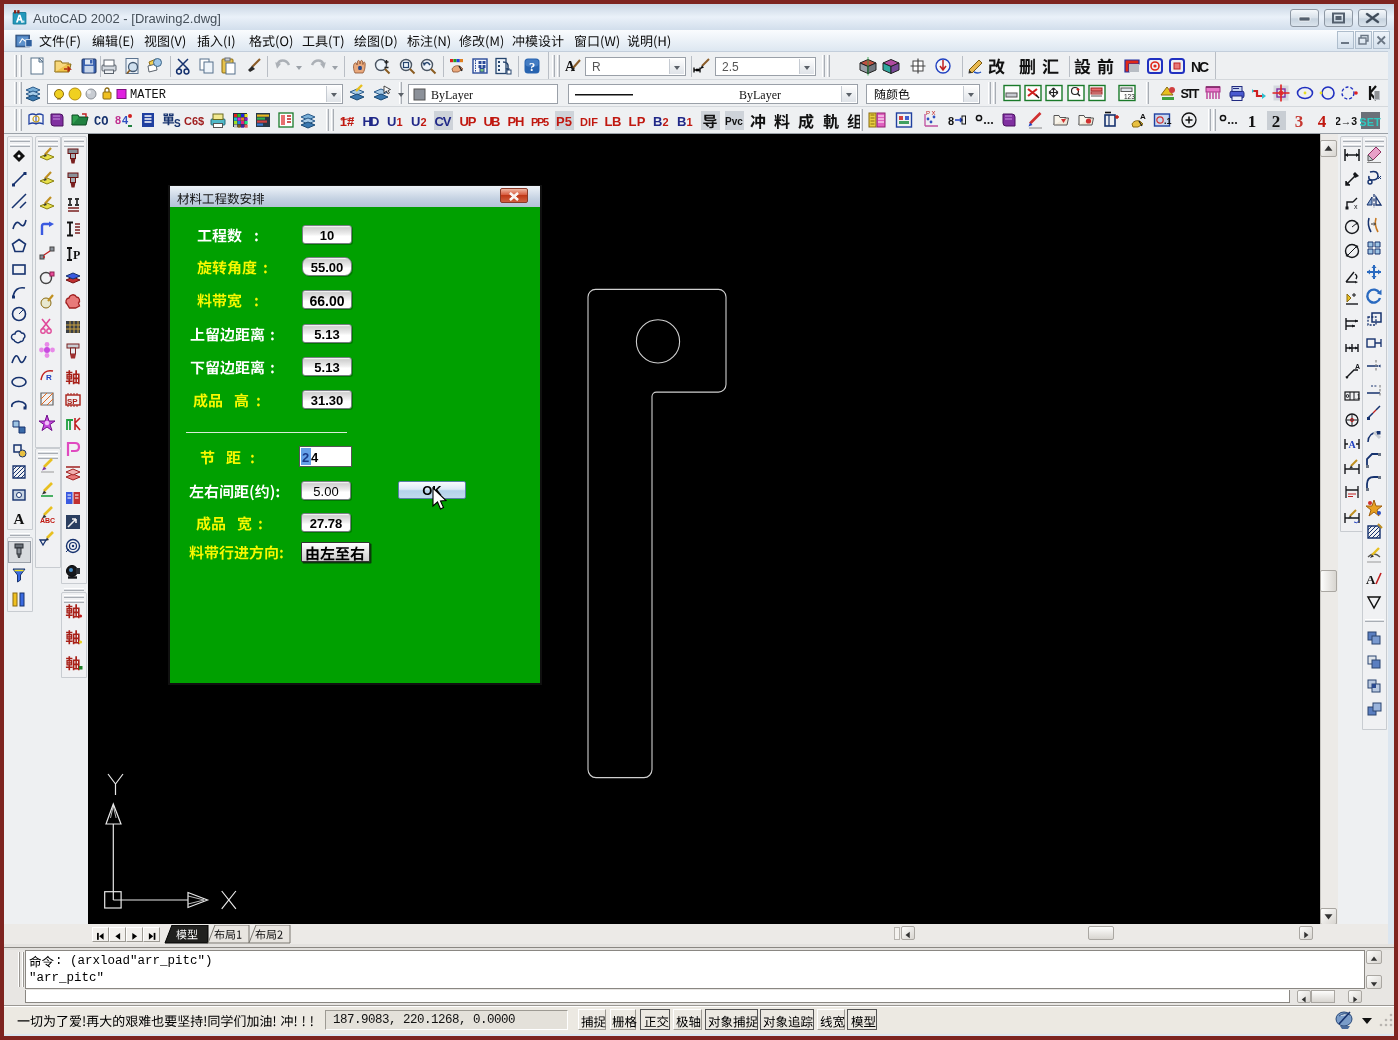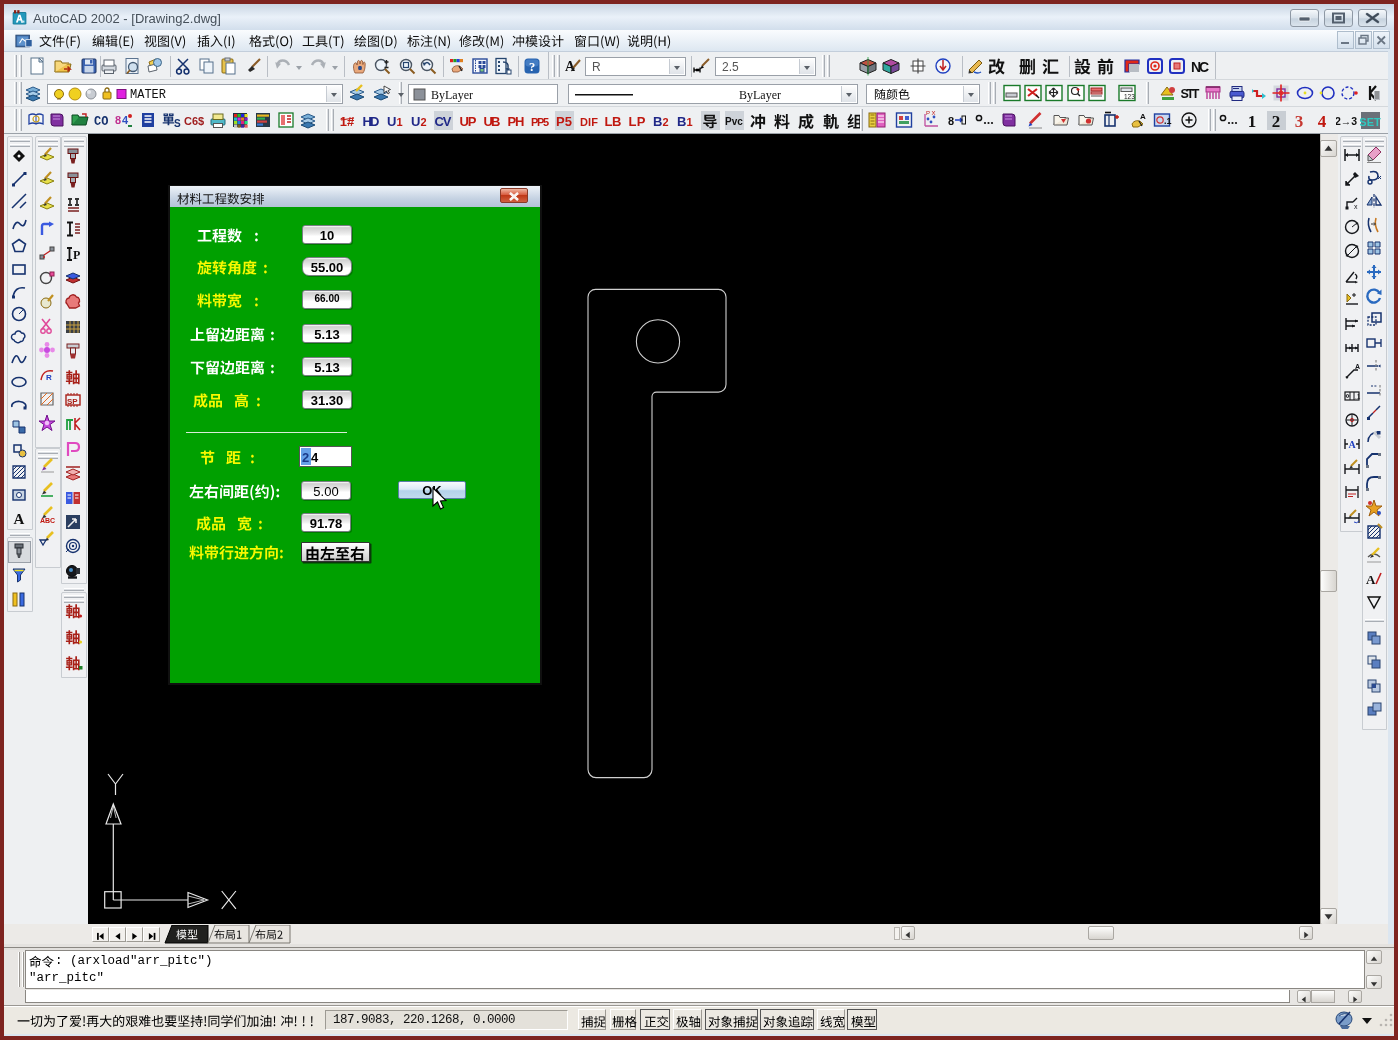--- a/index.html
+++ b/index.html
@@ -1318,21 +1318,21 @@
 <div class="abs" style="left:302px;top:257px;width:50px;height:19px;border:1px solid #7a7f85;border-radius:7px;background:linear-gradient(#ffffff,#cfcfcf 10%,#efefef 48%,#ffffff 60%);box-shadow:1px 1px 0 rgba(0,60,0,0.4)">
     <div style="position:absolute;left:0;right:0;top:1.5px;text-align:center;font-weight:bold;font-size:13px;color:#000">55.00</div>
   </div>
 <svg style="position:absolute;left:197px;top:288.75px;overflow:visible" width="49" height="22">
     <path d="M0.6 -11.5C0.9 -10.4 1.2 -9 1.2 -8L2.6 -8.4C2.5 -9.3 2.2 -10.7 1.8 -11.8ZM5.5 -11.9C5.3 -10.9 5 -9.3 4.7 -8.4L5.8 -8.1C6.2 -8.9 6.6 -10.4 7 -11.6ZM7.5 -10.7C8.4 -10.2 9.4 -9.3 9.9 -8.8L10.8 -10.1C10.3 -10.7 9.3 -11.4 8.4 -11.9ZM6.9 -6.9C7.7 -6.4 8.8 -5.6 9.3 -5L10.2 -6.5C9.7 -7 8.6 -7.8 7.7 -8.2ZM0.6 -7.7V-6.1H2.3C1.8 -4.7 1.1 -3.1 0.3 -2.2C0.6 -1.7 1 -0.9 1.1 -0.3C1.8 -1.2 2.4 -2.6 2.9 -4.1V1.3H4.5V-4C4.9 -3.3 5.4 -2.5 5.6 -2L6.7 -3.4C6.4 -3.9 4.9 -5.5 4.5 -6V-6.1H6.7V-7.7H4.5V-12.7H2.9V-7.7ZM6.7 -3.4 7 -1.7 11.2 -2.4V1.3H12.9V-2.7L14.7 -3.1L14.4 -4.7L12.9 -4.5V-12.8H11.2V-4.2Z M16 -7.8V-4.5H17.6V0H19.4V-3.5H21.5V1.3H23.4V-3.5H25.9V-1.7C25.9 -1.5 25.9 -1.5 25.7 -1.5C25.5 -1.5 24.9 -1.5 24.3 -1.5C24.6 -1.1 24.8 -0.4 24.9 0.1C25.8 0.1 26.5 0 27.1 -0.2C27.6 -0.5 27.8 -0.9 27.8 -1.7V-4.5H29V-7.8ZM21.5 -5H17.8V-6.3H21.5ZM23.4 -5V-6.3H27.2V-5ZM25.3 -12.7V-11.2H23.4V-12.7H21.6V-11.2H19.8V-12.7H18V-11.2H15.7V-9.7H18V-8.4H19.8V-9.7H21.6V-8.4H23.4V-9.7H25.3V-8.4H27.1V-9.7H29.3V-11.2H27.1V-12.7Z M32.7 -6.4V-1.6H34.5V-4.9H40.4V-1.8H42.3V-6.4ZM36.1 -12.4 36.5 -11.5H31V-8.3H32.7V-7.5H34.6V-6.8H36.5V-7.5H38.6V-6.8H40.4V-7.5H42.3V-8.3H44V-11.5H38.7C38.5 -12 38.3 -12.5 38.1 -12.9ZM38.6 -9.6V-8.9H36.5V-9.6H34.6V-8.9H32.7V-10H42.2V-8.9H40.4V-9.6ZM36.1 -4.4V-3.3C36.1 -2.2 35.7 -0.9 30.5 0C30.9 0.4 31.5 1.1 31.7 1.5C35.3 0.7 36.9 -0.4 37.6 -1.5V-0.8C37.6 0.7 38.1 1.2 40 1.2C40.4 1.2 41.9 1.2 42.3 1.2C43.9 1.2 44.3 0.6 44.5 -1.6C44.1 -1.7 43.3 -1.9 43 -2.2C42.9 -0.6 42.8 -0.3 42.2 -0.3C41.8 -0.3 40.5 -0.3 40.2 -0.3C39.6 -0.3 39.5 -0.4 39.5 -0.8V-2.9H38.1L38.1 -3.2V-4.4Z" fill="#f8f800" transform="translate(0,17.25)"></path>
   </svg>
 <svg style="position:absolute;left:254px;top:288.75px;overflow:visible" width="8" height="22">
     <path d="M2.4 -5.5C3.2 -5.5 3.8 -6.1 3.8 -6.9C3.8 -7.7 3.2 -8.4 2.4 -8.4C1.6 -8.4 1.1 -7.7 1.1 -6.9C1.1 -6.1 1.6 -5.5 2.4 -5.5ZM2.4 0.2C3.2 0.2 3.8 -0.4 3.8 -1.2C3.8 -2.1 3.2 -2.7 2.4 -2.7C1.6 -2.7 1.1 -2.1 1.1 -1.2C1.1 -0.4 1.6 0.2 2.4 0.2Z" fill="#f8f800" transform="translate(0,17.25)"></path>
   </svg>
 <div class="abs" style="left:302px;top:290px;width:50px;height:19px;border:1px solid #7a7f85;border-radius:3px;background:linear-gradient(#ffffff,#cfcfcf 10%,#efefef 48%,#ffffff 60%);box-shadow:1px 1px 0 rgba(0,60,0,0.4)">
-    <div style="position:absolute;left:0;right:0;top:1.5px;text-align:center;font-weight:bold;font-size:10px;color:#000">66.00</div>
+    <div style="position:absolute;left:0;right:0;top:1.5px;text-align:center;font-weight:bold;font-size:14px;color:#000">66.00</div>
   </div>
 <svg style="position:absolute;left:190px;top:322.75px;overflow:visible" width="79" height="22">
     <path d="M6 -12.6V-1.2H0.6V0.6H14.4V-1.2H8V-6.4H13.3V-8.2H8V-12.6Z M19.2 -1.6H21.7V-0.6H19.2ZM19.2 -2.9V-3.8H21.7V-2.9ZM25.9 -1.6V-0.6H23.4V-1.6ZM25.9 -2.9H23.4V-3.8H25.9ZM17.4 -5.2V1.3H19.2V0.9H25.9V1.3H27.8V-5.2ZM16.9 -5.7C17.2 -5.9 17.7 -6.1 20.5 -6.8C20.6 -6.6 20.7 -6.3 20.7 -6.1L21.8 -6.6C22.1 -6.2 22.4 -5.8 22.5 -5.5C24.7 -6.6 25.4 -8.3 25.6 -10.5H27.2C27.1 -8.5 27 -7.7 26.8 -7.5C26.7 -7.3 26.5 -7.3 26.3 -7.3C26.1 -7.3 25.6 -7.3 25 -7.3C25.3 -6.9 25.5 -6.3 25.5 -5.8C26.2 -5.8 26.8 -5.8 27.2 -5.8C27.7 -5.9 28 -6 28.3 -6.4C28.7 -6.9 28.8 -8.2 29 -11.4C29 -11.6 29 -12 29 -12H22.5V-10.5H23.9C23.8 -9.1 23.4 -8 22.2 -7.2C21.9 -8.1 21.3 -9.3 20.7 -10.2L19.2 -9.6C19.5 -9.2 19.7 -8.7 19.9 -8.3L18.4 -7.9V-10.5C19.6 -10.8 20.9 -11.1 22 -11.5L20.8 -12.8C19.8 -12.4 18.1 -11.9 16.6 -11.6V-8.6C16.6 -7.8 16.3 -7.2 15.9 -7C16.2 -6.7 16.7 -6.1 16.9 -5.7Z M31.1 -11.7C31.8 -10.9 32.8 -9.8 33.2 -9L34.7 -10.2C34.2 -10.9 33.2 -11.9 32.5 -12.7ZM38 -12.6C38 -11.8 38 -11 37.9 -10.2H35.1V-8.5H37.8C37.5 -6.1 36.8 -3.9 34.6 -2.5C35.1 -2.2 35.6 -1.6 35.9 -1.2C38.4 -2.9 39.3 -5.5 39.7 -8.5H42.2C42.1 -5.1 41.9 -3.6 41.6 -3.3C41.4 -3.1 41.3 -3.1 41 -3.1C40.6 -3.1 39.8 -3.1 39 -3.1C39.3 -2.6 39.6 -1.8 39.6 -1.3C40.5 -1.3 41.3 -1.3 41.8 -1.3C42.4 -1.4 42.8 -1.6 43.2 -2.1C43.7 -2.7 43.9 -4.6 44 -9.5C44 -9.7 44 -10.2 44 -10.2H39.8C39.9 -11 39.9 -11.8 39.9 -12.6ZM34 -7.8H30.5V-6H32.2V-2C31.6 -1.7 30.8 -1.1 30.1 -0.3L31.5 1.5C32 0.6 32.6 -0.5 33.1 -0.5C33.4 -0.5 33.9 0 34.6 0.4C35.8 1 37 1.2 39 1.2C40.6 1.2 43.1 1.1 44.2 1.1C44.2 0.5 44.5 -0.4 44.8 -1C43.2 -0.7 40.7 -0.6 39.1 -0.6C37.4 -0.6 35.9 -0.7 34.9 -1.3C34.5 -1.5 34.3 -1.7 34 -1.8Z M47.6 -10.7H49.8V-8.7H47.6ZM53.9 -6.9H56.9V-4.6H53.9ZM59.3 -12.1H52V0.8H59.5V-1H53.9V-2.9H58.5V-8.6H53.9V-10.3H59.3ZM45.3 -0.8 45.7 0.9C47.4 0.4 49.6 -0.3 51.7 -0.9L51.5 -2.4L49.8 -1.9V-3.9H51.5V-5.5H49.8V-7.2H51.4V-12.2H46.1V-7.2H48.2V-1.5L47.5 -1.3V-5.9H46V-1Z M66.1 -12.4 66.5 -11.5H60.9V-10H69.3C68.9 -9.7 68.3 -9.3 67.7 -9L65.5 -10L64.8 -9.2L66.4 -8.4C65.8 -8.1 65.1 -7.9 64.5 -7.7C64.7 -7.5 65.1 -7 65.3 -6.8H64.2V-9.6H62.4V-5.4H66.5L66.2 -4.6H61.4V1.3H63.2V-3.1H65.2C65.1 -2.9 65 -2.7 64.9 -2.5C64.5 -2.1 64.2 -1.8 63.9 -1.7C64.1 -1.2 64.4 -0.4 64.5 -0C64.9 -0.2 65.5 -0.3 69.8 -0.8L70.2 -0.2L71.4 -1C71 -1.6 70.3 -2.4 69.7 -3.1H71.9V-0.3C71.9 -0 71.8 0 71.6 0C71.3 0 70.3 0 69.6 0C69.8 0.4 70 0.9 70.2 1.3C71.4 1.3 72.2 1.3 72.8 1.1C73.5 0.9 73.7 0.6 73.7 -0.2V-4.6H68.1L68.5 -5.4H72.7V-9.6H70.9V-6.8H65.4C66.1 -7 66.9 -7.4 67.7 -7.8C68.5 -7.4 69.3 -7 69.8 -6.8L70.5 -7.7C70.1 -7.9 69.5 -8.2 68.9 -8.5C69.4 -8.8 70 -9.2 70.4 -9.5L69.4 -10H74.2V-11.5H68.3C68.2 -12 67.9 -12.5 67.7 -12.9ZM68.4 -2.7 68.9 -2.1 66.2 -1.8C66.5 -2.2 66.8 -2.6 67.2 -3.1H69Z" fill="#ffffff" transform="translate(0,17.25)"></path>
   </svg>
 <svg style="position:absolute;left:270px;top:322.75px;overflow:visible" width="8" height="22">
     <path d="M2.4 -5.5C3.2 -5.5 3.8 -6.1 3.8 -6.9C3.8 -7.7 3.2 -8.4 2.4 -8.4C1.6 -8.4 1.1 -7.7 1.1 -6.9C1.1 -6.1 1.6 -5.5 2.4 -5.5ZM2.4 0.2C3.2 0.2 3.8 -0.4 3.8 -1.2C3.8 -2.1 3.2 -2.7 2.4 -2.7C1.6 -2.7 1.1 -2.1 1.1 -1.2C1.1 -0.4 1.6 0.2 2.4 0.2Z" fill="#ffffff" transform="translate(0,17.25)"></path>
   </svg>
 <div class="abs" style="left:302px;top:324px;width:50px;height:19px;border:1px solid #7a7f85;border-radius:3px;background:linear-gradient(#ffffff,#cfcfcf 10%,#efefef 48%,#ffffff 60%);box-shadow:1px 1px 0 rgba(0,60,0,0.4)">
     <div style="position:absolute;left:0;right:0;top:1.5px;text-align:center;font-weight:bold;font-size:13px;color:#000">5.13</div>
   </div>
@@ -1387,21 +1387,21 @@
 <svg style="position:absolute;left:196px;top:511.75px;overflow:visible" width="34" height="22">
     <path d="M7.7 -12.7C7.7 -12 7.7 -11.2 7.8 -10.5H1.6V-6.1C1.6 -4.1 1.5 -1.5 0.4 0.3C0.8 0.5 1.6 1.2 1.9 1.5C3.1 -0.3 3.5 -3.3 3.5 -5.5H5.5C5.4 -3.6 5.4 -2.8 5.2 -2.6C5.1 -2.5 5 -2.4 4.8 -2.4C4.5 -2.4 4 -2.5 3.5 -2.5C3.7 -2.1 3.9 -1.3 4 -0.8C4.7 -0.8 5.3 -0.8 5.7 -0.9C6.1 -1 6.5 -1.1 6.8 -1.5C7.1 -1.9 7.2 -3.3 7.2 -6.4C7.2 -6.6 7.2 -7.1 7.2 -7.1H3.5V-8.7H7.9C8.1 -6.5 8.4 -4.3 8.9 -2.6C8.1 -1.6 7 -0.8 5.8 -0.2C6.2 0.1 6.9 0.9 7.2 1.3C8.1 0.7 8.9 0 9.7 -0.8C10.3 0.5 11.2 1.2 12.3 1.2C13.7 1.2 14.2 0.6 14.5 -2.2C14.1 -2.4 13.4 -2.8 13 -3.2C12.9 -1.3 12.8 -0.6 12.4 -0.6C11.9 -0.6 11.4 -1.2 11 -2.3C12.1 -3.8 13 -5.5 13.6 -7.5L11.8 -7.9C11.4 -6.7 10.9 -5.6 10.3 -4.6C10.1 -5.8 9.9 -7.2 9.7 -8.7H14.4V-10.5H12.8L13.6 -11.3C13 -11.8 11.9 -12.4 11.1 -12.9L10 -11.8C10.6 -11.4 11.4 -10.9 11.9 -10.5H9.6C9.6 -11.2 9.6 -12 9.6 -12.7Z M19.9 -10.4H25.1V-8.4H19.9ZM18.1 -12.2V-6.7H27V-12.2ZM16.1 -5.4V1.3H17.8V0.6H20V1.3H21.8V-5.4ZM17.8 -1.1V-3.7H20V-1.1ZM23.1 -5.4V1.3H24.8V0.6H27.2V1.3H29V-5.4ZM24.8 -1.1V-3.7H27.2V-1.1Z" fill="#f8f800" transform="translate(0,17.25)"></path>
   </svg>
 <svg style="position:absolute;left:237px;top:511.75px;overflow:visible" width="19" height="22">
     <path d="M2.7 -6.4V-1.6H4.5V-4.9H10.4V-1.8H12.3V-6.4ZM6.1 -12.4 6.5 -11.5H1V-8.3H2.7V-7.5H4.6V-6.8H6.5V-7.5H8.6V-6.8H10.4V-7.5H12.3V-8.3H14V-11.5H8.7C8.5 -12 8.3 -12.5 8.1 -12.9ZM8.6 -9.6V-8.9H6.5V-9.6H4.6V-8.9H2.7V-10H12.2V-8.9H10.4V-9.6ZM6.1 -4.4V-3.3C6.1 -2.2 5.7 -0.9 0.5 0C0.9 0.4 1.5 1.1 1.7 1.5C5.3 0.7 6.9 -0.4 7.6 -1.5V-0.8C7.6 0.7 8.1 1.2 10 1.2C10.4 1.2 11.9 1.2 12.3 1.2C13.9 1.2 14.3 0.6 14.5 -1.6C14.1 -1.7 13.3 -1.9 13 -2.2C12.9 -0.6 12.8 -0.3 12.2 -0.3C11.8 -0.3 10.5 -0.3 10.2 -0.3C9.6 -0.3 9.4 -0.4 9.4 -0.8V-2.9H8.1L8.1 -3.2V-4.4Z" fill="#f8f800" transform="translate(0,17.25)"></path>
   </svg>
 <svg style="position:absolute;left:258px;top:511.75px;overflow:visible" width="8" height="22">
     <path d="M2.4 -5.5C3.2 -5.5 3.8 -6.1 3.8 -6.9C3.8 -7.7 3.2 -8.4 2.4 -8.4C1.6 -8.4 1.1 -7.7 1.1 -6.9C1.1 -6.1 1.6 -5.5 2.4 -5.5ZM2.4 0.2C3.2 0.2 3.8 -0.4 3.8 -1.2C3.8 -2.1 3.2 -2.7 2.4 -2.7C1.6 -2.7 1.1 -2.1 1.1 -1.2C1.1 -0.4 1.6 0.2 2.4 0.2Z" fill="#f8f800" transform="translate(0,17.25)"></path>
   </svg>
 <div class="abs" style="left:301px;top:513px;width:50px;height:19px;border:1px solid #7a7f85;border-radius:3px;background:linear-gradient(#ffffff,#cfcfcf 10%,#efefef 48%,#ffffff 60%);box-shadow:1px 1px 0 rgba(0,60,0,0.4)">
-    <div style="position:absolute;left:0;right:0;top:1.5px;text-align:center;font-weight:bold;font-size:13px;color:#000">91.78</div>
+    <div style="position:absolute;left:0;right:0;top:1.5px;text-align:center;font-weight:bold;font-size:13px;color:#000">27.78</div>
   </div>
 <svg style="position:absolute;left:189px;top:540.75px;overflow:visible" width="98" height="22">
     <path d="M0.6 -11.5C0.9 -10.4 1.2 -9 1.2 -8L2.6 -8.4C2.5 -9.3 2.2 -10.7 1.8 -11.8ZM5.5 -11.9C5.3 -10.9 5 -9.3 4.7 -8.4L5.8 -8.1C6.2 -8.9 6.6 -10.4 7 -11.6ZM7.5 -10.7C8.4 -10.2 9.4 -9.3 9.9 -8.8L10.8 -10.1C10.3 -10.7 9.3 -11.4 8.4 -11.9ZM6.9 -6.9C7.7 -6.4 8.8 -5.6 9.3 -5L10.2 -6.5C9.7 -7 8.6 -7.8 7.7 -8.2ZM0.6 -7.7V-6.1H2.3C1.8 -4.7 1.1 -3.1 0.3 -2.2C0.6 -1.7 1 -0.9 1.1 -0.3C1.8 -1.2 2.4 -2.6 2.9 -4.1V1.3H4.5V-4C4.9 -3.3 5.4 -2.5 5.6 -2L6.7 -3.4C6.4 -3.9 4.9 -5.5 4.5 -6V-6.1H6.7V-7.7H4.5V-12.7H2.9V-7.7ZM6.7 -3.4 7 -1.7 11.2 -2.4V1.3H12.9V-2.7L14.7 -3.1L14.4 -4.7L12.9 -4.5V-12.8H11.2V-4.2Z M16 -7.8V-4.5H17.6V0H19.4V-3.5H21.5V1.3H23.4V-3.5H25.9V-1.7C25.9 -1.5 25.9 -1.5 25.7 -1.5C25.5 -1.5 24.9 -1.5 24.3 -1.5C24.6 -1.1 24.8 -0.4 24.9 0.1C25.8 0.1 26.5 0 27.1 -0.2C27.6 -0.5 27.8 -0.9 27.8 -1.7V-4.5H29V-7.8ZM21.5 -5H17.8V-6.3H21.5ZM23.4 -5V-6.3H27.2V-5ZM25.3 -12.7V-11.2H23.4V-12.7H21.6V-11.2H19.8V-12.7H18V-11.2H15.7V-9.7H18V-8.4H19.8V-9.7H21.6V-8.4H23.4V-9.7H25.3V-8.4H27.1V-9.7H29.3V-11.2H27.1V-12.7Z M36.7 -11.9V-10.2H44V-11.9ZM33.8 -12.8C33.1 -11.7 31.6 -10.3 30.4 -9.5C30.7 -9.2 31.2 -8.5 31.4 -8.1C32.8 -9.1 34.5 -10.6 35.5 -12ZM36.1 -7.7V-6H40.5V-0.8C40.5 -0.6 40.4 -0.5 40.1 -0.5C39.9 -0.5 38.9 -0.5 38 -0.5C38.2 0 38.5 0.8 38.6 1.3C39.9 1.3 40.9 1.3 41.5 1C42.2 0.7 42.3 0.2 42.3 -0.7V-6H44.4V-7.7ZM34.4 -9.5C33.4 -7.8 31.8 -6 30.2 -5C30.6 -4.6 31.2 -3.8 31.5 -3.4C31.9 -3.7 32.3 -4.1 32.7 -4.5V1.4H34.5V-6.5C35.1 -7.3 35.6 -8.1 36.1 -8.8Z M45.9 -11.5C46.7 -10.7 47.7 -9.6 48.2 -8.9L49.6 -10C49.1 -10.7 48 -11.8 47.2 -12.5ZM55.5 -12.3V-10.2H53.8V-12.3H52V-10.2H50.1V-8.4H52V-7.5C52 -7.1 52 -6.7 52 -6.3H50V-4.6H51.7C51.4 -3.8 51 -2.9 50.2 -2.3C50.5 -2 51.3 -1.4 51.5 -1C52.6 -1.9 53.2 -3.3 53.5 -4.6H55.5V-1.2H57.3V-4.6H59.3V-6.3H57.3V-8.4H59V-10.2H57.3V-12.3ZM53.8 -8.4H55.5V-6.3H53.7C53.7 -6.7 53.8 -7.1 53.8 -7.5ZM49.2 -7.3H45.6V-5.6H47.4V-1.9C46.8 -1.7 46 -1.1 45.3 -0.4L46.5 1.3C47.1 0.4 47.7 -0.6 48.2 -0.6C48.5 -0.6 49 -0.1 49.7 0.3C50.8 0.9 52.1 1.1 54 1.1C55.6 1.1 58 1 59.1 0.9C59.1 0.4 59.4 -0.5 59.6 -1C58.1 -0.8 55.7 -0.6 54.1 -0.6C52.4 -0.6 51 -0.7 50 -1.3C49.7 -1.5 49.4 -1.6 49.2 -1.8Z M66.2 -12.3C66.5 -11.7 66.9 -10.9 67.1 -10.3H60.8V-8.6H64.6C64.4 -5.4 64.2 -2 60.5 -0.1C61 0.3 61.6 0.9 61.8 1.4C64.6 -0.1 65.7 -2.5 66.2 -5H70.9C70.7 -2.3 70.5 -1 70 -0.7C69.8 -0.5 69.6 -0.5 69.3 -0.5C68.9 -0.5 67.8 -0.5 66.8 -0.6C67.1 -0.1 67.4 0.6 67.4 1.2C68.4 1.2 69.4 1.2 70 1.2C70.7 1.1 71.2 0.9 71.6 0.4C72.3 -0.2 72.6 -1.9 72.9 -6C72.9 -6.2 72.9 -6.8 72.9 -6.8H66.5C66.5 -7.4 66.6 -8 66.6 -8.6H74.2V-10.3H68.1L69.1 -10.8C68.9 -11.4 68.4 -12.3 68 -12.9Z M81.2 -12.8C81.1 -12 80.8 -11 80.4 -10.2H76.3V1.3H78.1V-8.5H87V-0.8C87 -0.5 86.8 -0.4 86.6 -0.4C86.3 -0.4 85.2 -0.4 84.4 -0.5C84.6 0 84.9 0.8 85 1.3C86.3 1.3 87.3 1.3 87.9 1C88.5 0.8 88.8 0.2 88.8 -0.7V-10.2H82.5C82.8 -10.9 83.2 -11.7 83.5 -12.4ZM81.2 -5.4H83.8V-3.4H81.2ZM79.5 -7V-0.8H81.2V-1.9H85.4V-7Z M92.4 -5.5C93.2 -5.5 93.8 -6.1 93.8 -6.9C93.8 -7.7 93.2 -8.4 92.4 -8.4C91.7 -8.4 91.1 -7.7 91.1 -6.9C91.1 -6.1 91.7 -5.5 92.4 -5.5ZM92.4 0.2C93.2 0.2 93.8 -0.4 93.8 -1.2C93.8 -2.1 93.2 -2.7 92.4 -2.7C91.7 -2.7 91.1 -2.1 91.1 -1.2C91.1 -0.4 91.7 0.2 92.4 0.2Z" fill="#f8f800" transform="translate(0,17.25)"></path>
   </svg>
 <div class="abs" style="left:301px;top:542px;width:69px;height:20px;border:1px solid #333;border-radius:1px;
 background:linear-gradient(#ffffff,#e2e2e2 55%,#cecece);box-shadow:1.5px 1.5px 0 #0a3a0a"></div>
 <svg style="position:absolute;left:305px;top:541.75px;overflow:visible" width="64" height="22">
     <path d="M3.3 -3.8H6.5V-1.2H3.3ZM11.7 -3.8V-1.2H8.4V-3.8ZM3.3 -5.5V-8.1H6.5V-5.5ZM11.7 -5.5H8.4V-8.1H11.7ZM6.5 -12.7V-9.9H1.5V1.3H3.3V0.5H11.7V1.3H13.5V-9.9H8.4V-12.7Z M20.3 -12.8C20.1 -11.9 20 -11.1 19.8 -10.2H15.9V-8.5H19.4C18.6 -5.5 17.4 -2.7 15.3 -0.9C15.6 -0.5 16.2 0.2 16.5 0.6C18.2 -1 19.4 -3.1 20.3 -5.3V-4.5H23.3V-0.7H18.7V1H29.4V-0.7H25.1V-4.5H28.8V-6.2H20.6C20.9 -6.9 21.1 -7.7 21.3 -8.5H29.1V-10.2H21.7C21.9 -11 22 -11.7 22.2 -12.5Z M32.3 -6.1C33 -6.3 34 -6.3 41.6 -6.6C42 -6.3 42.3 -5.9 42.5 -5.6L44 -6.8C43.2 -7.8 41.5 -9.3 40.2 -10.3L38.7 -9.3C39.2 -9 39.7 -8.6 40.1 -8.1L34.6 -8C35.3 -8.7 36.1 -9.5 36.8 -10.4H43.8V-12H31.1V-10.4H34.4C33.7 -9.4 33 -8.7 32.7 -8.5C32.3 -8.1 32 -7.9 31.7 -7.8C31.9 -7.3 32.2 -6.5 32.3 -6.1ZM36.5 -6V-4.6H32.1V-2.9H36.5V-0.8H30.7V0.9H44.3V-0.8H38.4V-2.9H42.9V-4.6H38.4V-6Z M50.7 -12.8C50.6 -11.9 50.4 -11 50.1 -10.2H45.9V-8.4H49.5C48.6 -6.2 47.2 -4.2 45.3 -3C45.7 -2.6 46.3 -1.9 46.5 -1.5C47.4 -2.2 48.2 -2.9 48.9 -3.8V1.4H50.7V0.5H56.2V1.3H58.1V-6H50.3C50.7 -6.8 51.1 -7.6 51.4 -8.4H59.2V-10.2H52C52.3 -10.9 52.5 -11.7 52.6 -12.4ZM50.7 -1.2V-4.3H56.2V-1.2Z" fill="#000" transform="translate(0,17.25)"></path>
   </svg>
 </body></html>

